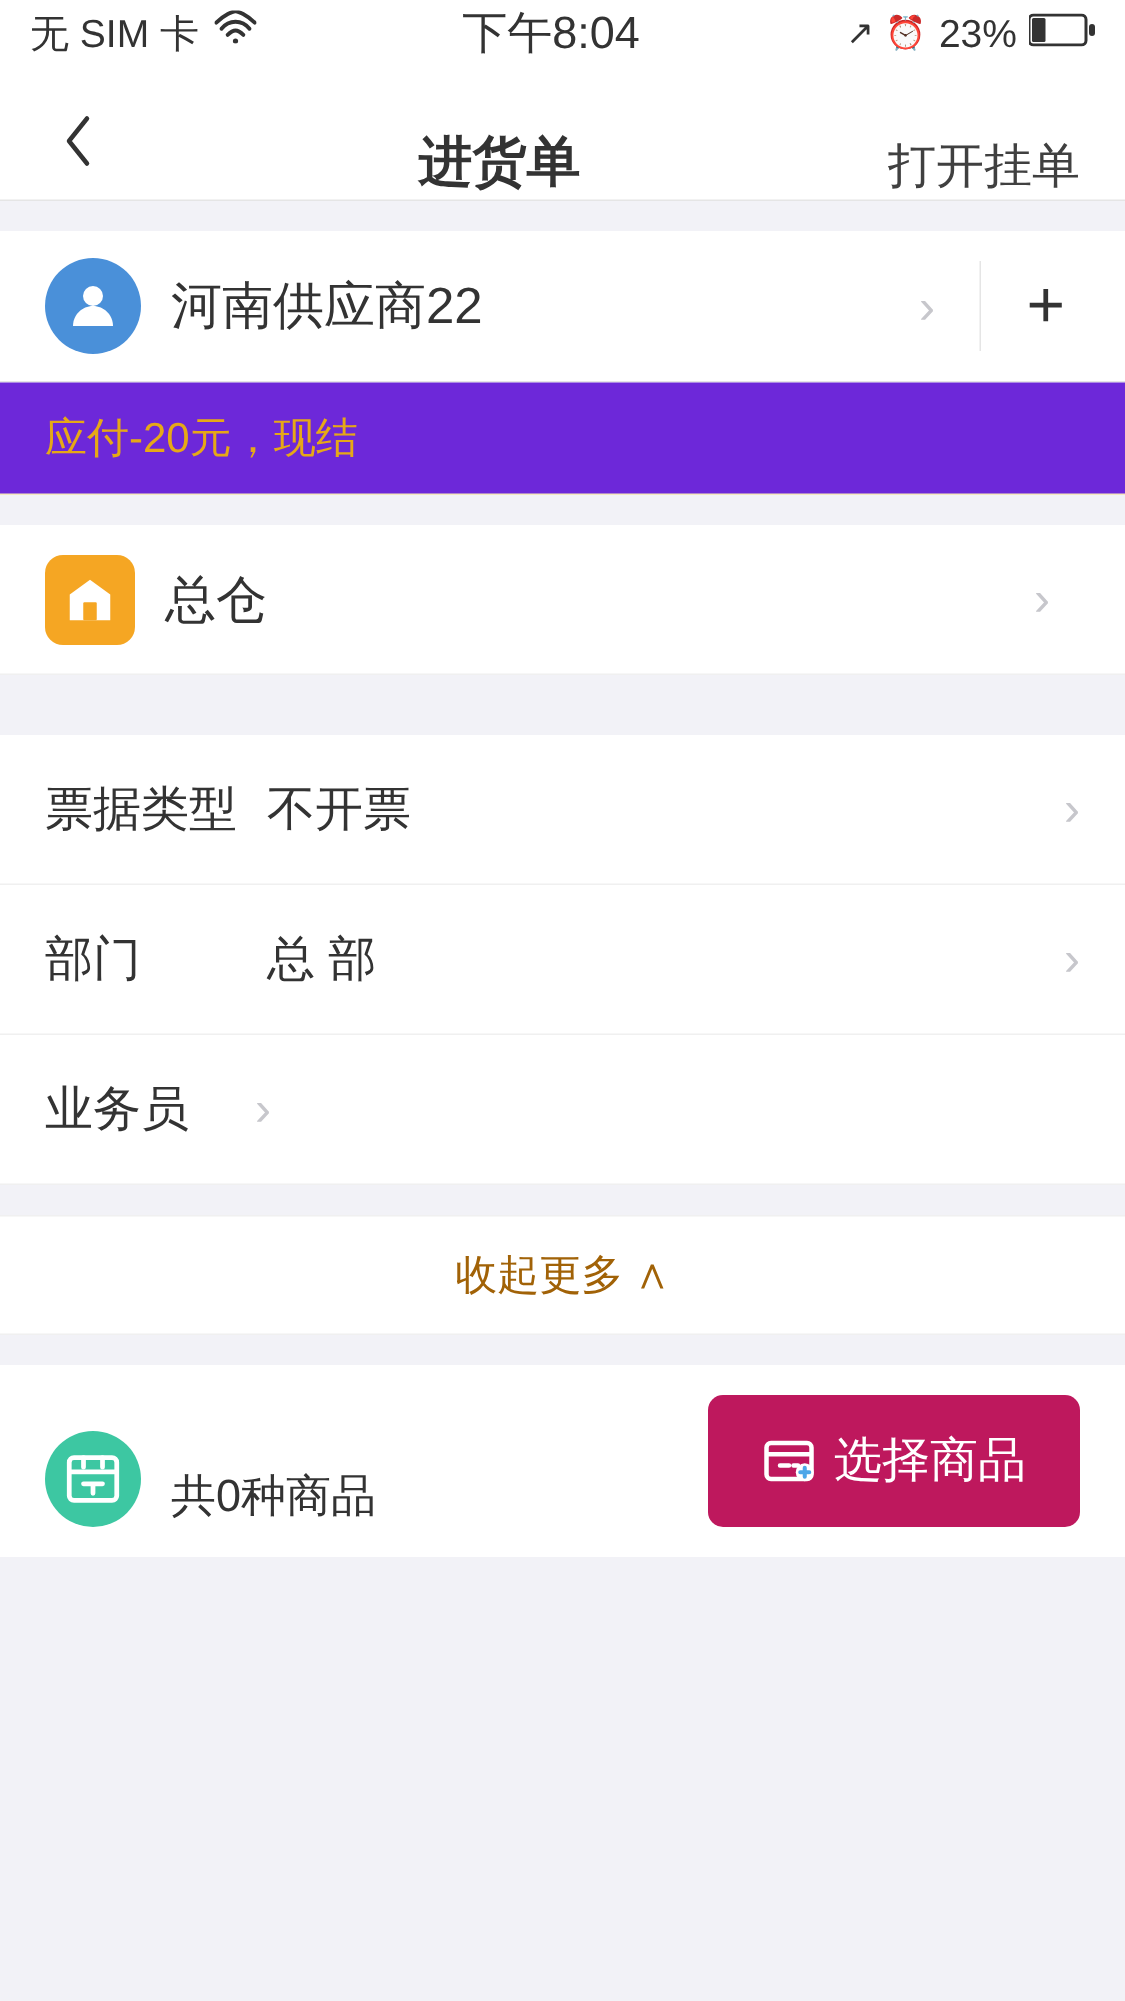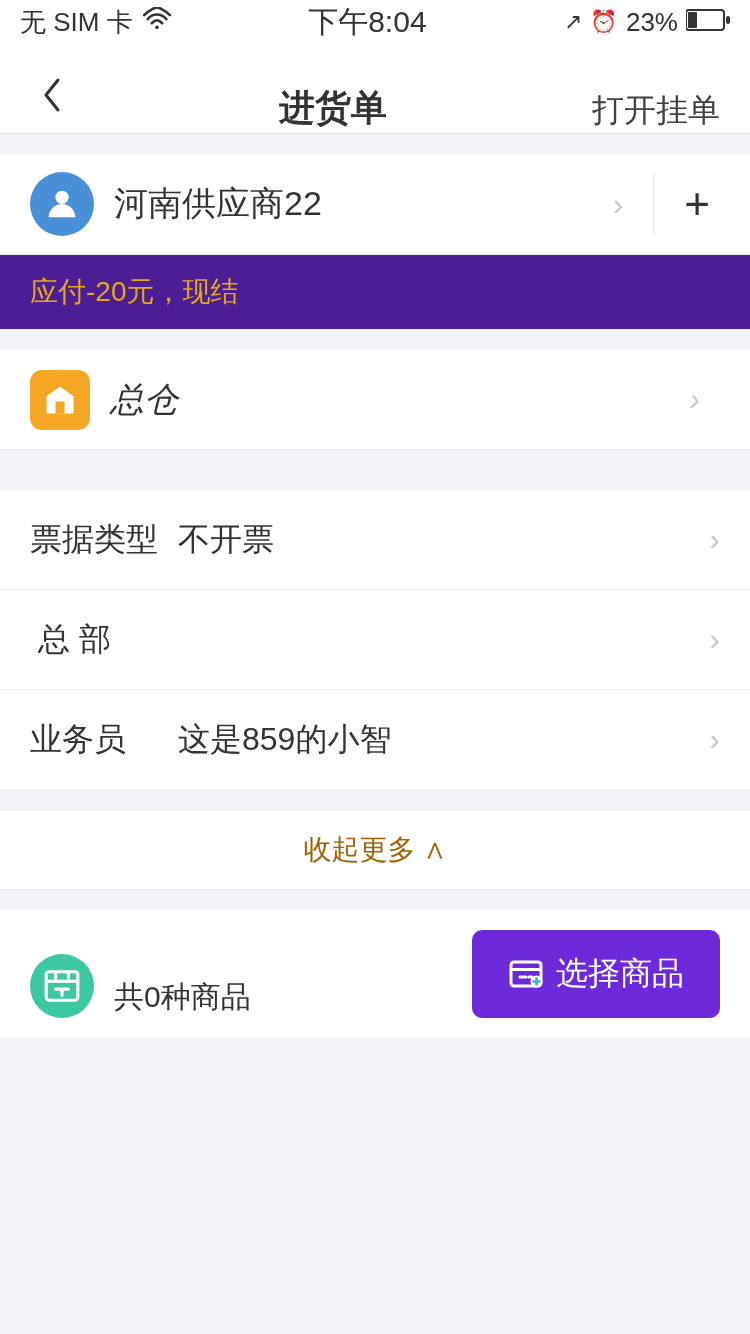--- a/index.html
+++ b/index.html
@@ -124,41 +124,40 @@
     }
     .add-btn {
       font-size: 44px;
       color: #333;
       padding: 10px 10px 10px 20px;
       cursor: pointer;
     }
 
     
     .notice-bar {
-      background: #4c1d95;
+      background: #6d28d9;
       padding: 18px 30px;
       font-size: 28px;
       color: #e6a817;
       border-bottom: 1px solid #f5e9c0;
     }
 
     
     .warehouse-section {
       background: #fff;
       margin-top: 20px;
     }
     .list-row {
       display: flex;
       align-items: center;
       padding: 0 30px;
       height: 100px;
       background: #fff;
       border-bottom: 1px solid #f0f0f0;
       cursor: pointer;
-      font-style: italic;
     }
     .warehouse-icon {
       width: 60px;
       height: 60px;
       border-radius: 12px;
       background: #f5a623;
       display: flex;
       align-items: center;
       justify-content: center;
       margin-right: 20px;
@@ -246,21 +245,21 @@
       width: 38px;
       height: 38px;
       fill: #fff;
     }
     .product-count {
       font-size: 30px;
       color: #333;
       flex: 1;
     }
     .select-btn {
-      background: #6d28d9;
+      background: #be185d;
       color: #fff;
       font-size: 32px;
       padding: 22px 36px;
       border-radius: 10px;
       display: flex;
       align-items: center;
       gap: 12px;
       cursor: pointer;
       white-space: nowrap;
     }
@@ -355,27 +354,27 @@
 
 <div class="form-section">
 
   <div class="form-row">
     <span class="form-label">票据类型</span>
     <span class="form-value">不开票</span>
     <span class="chevron-right">›</span>
   </div>
 
   <div class="form-row">
+    <span class="form-label">部门</span>
     <span class="form-value">总 部</span>
     <span class="chevron-right">›</span>
   </div>
 
   <div class="form-row">
     <span class="form-label">业务员</span>
-    <span class="form-value">这是859的小智</span>
     <span class="chevron-right">›</span>
   </div>
 
 </div>
 
 <div class="collapse-btn">
   <span>收起更多 ∧</span>
 </div>
 
 <div class="bottom-bar">

